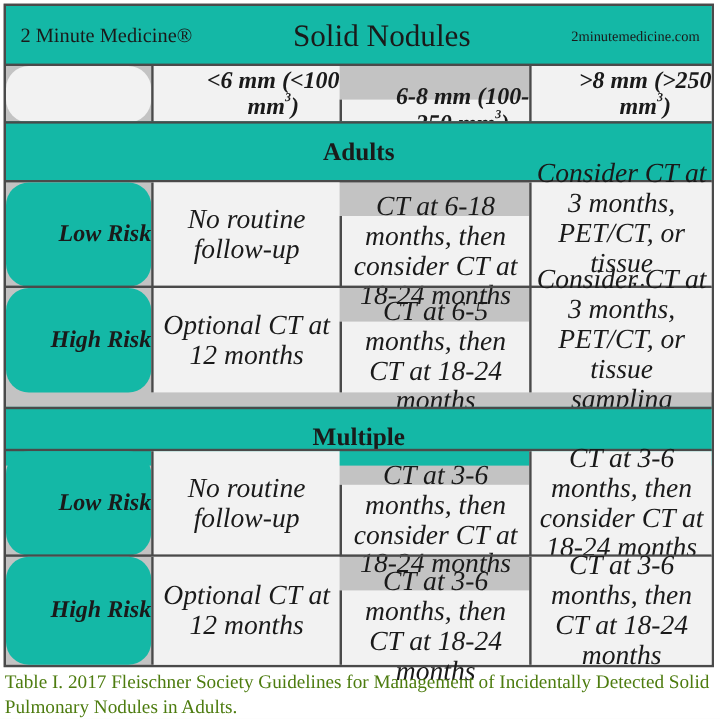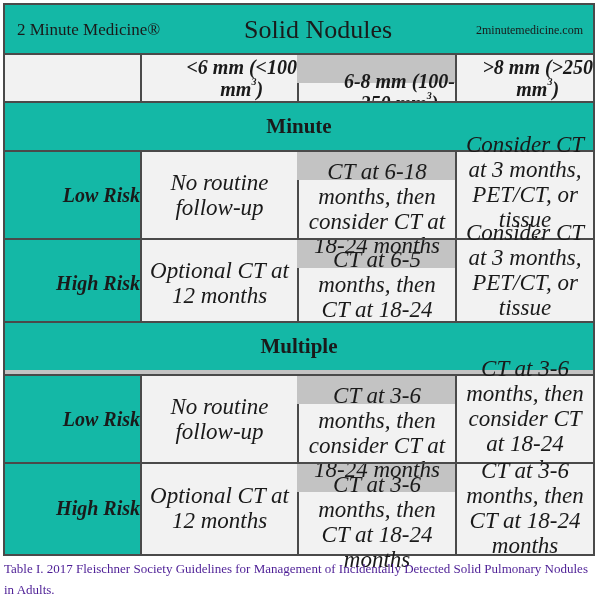--- a/index.html
+++ b/index.html
@@ -7,34 +7,34 @@
          font-family:"Liberation Serif", "DejaVu Serif", serif; color:#1a1a1a; }
   .tbl { position:absolute; left:3px; top:3px; width:592px; height:553px;
          border:2px solid #4a4a4a; box-sizing:border-box; background:#c3c3c3; }
   .row { position:absolute; left:0; right:0; display:flex; box-sizing:border-box; }
   .cell { box-sizing:border-box; display:flex; align-items:center; justify-content:flex-end;
           text-align:center; line-height:1.08;font-style:italic; }
   .dk { background:#14b8a6; }
   .lt { background:#f2f2f2; }
   .bl { border-left:2px solid #4a4a4a; }
   .bt { border-top:2px solid #4a4a4a; }
-  .c0 { width:135px; }
+  .c0 { width:121px;border-radius:19px; }
   .c1 { width:157px; }
   .c2 { width:158px;margin-top:28px; }
   .c3 { flex:1; }
   .title-row { top:0; height:50px; align-items:center; justify-content:space-between; padding:0 10px 0 12px; }
   .brand { font-size:17px; }
   .title { font-size:26px; font-weight:normal; }
   .site { font-size:12px; }
   .hdr { font-size:20px; font-weight:bold; }
   .band { font-size:21px; font-weight:bold; justify-content:center; align-items:center; }
   .risk { font-size:20px; font-weight:bold; }
   .val { font-size:23px; padding:16px 4px; }
   sup { font-size:10px; vertical-align:top; position:relative; top:-2px; }
-  .caption { position:absolute; left:4px; top:558px; width:594px; font-size:13px; line-height:21px; color:#4c1d95; }
+  .caption { position:absolute; left:4px; top:558px; width:594px; font-size:16px; line-height:21px; color:#4d7c0f; }
 </style>
 </head>
 <body>
 
 <div class="tbl">
 
   <div class="row dk title-row">
     <span class="brand">2 Minute Medicine®</span>
     <span class="title">Solid Nodules</span>
     <span class="site">2minutemedicine.com</span>
@@ -47,38 +47,38 @@
     </div>
     <div class="cell lt c2 bl hdr">
       <div><span>6-8 mm (100-</span><br><span>250 mm</span><sup>3</sup><span>)</span></div>
     </div>
     <div class="cell lt c3 bl hdr">
       <div><span>&gt;8 mm (&gt;250</span><br><span>mm</span><sup>3</sup><span>)</span></div>
     </div>
   </div>
 
   <div class="row dk bt band" style="top:96px;height:49px;">
-    <span>Minute</span>
+    <span>Adults</span>
   </div>
 
   <div class="row bt" style="top:145px;height:89px;">
     <div class="cell dk c0 risk">Low Risk</div>
     <div class="cell lt c1 bl val">No routine follow-up</div>
     <div class="cell lt c2 bl val">CT at 6-18 months, then consider CT at 18-24 months</div>
     <div class="cell lt c3 bl val">Consider CT at 3 months, PET/CT, or tissue sampling</div>
   </div>
 
   <div class="row bt" style="top:233px;height:89px;">
     <div class="cell dk c0 risk">High Risk</div>
     <div class="cell lt c1 bl val">Optional CT at 12 months</div>
     <div class="cell lt c2 bl val">CT at 6-5 months, then CT at 18-24 months</div>
     <div class="cell lt c3 bl val">Consider CT at 3 months, PET/CT, or tissue sampling</div>
   </div>
 
-  <div class="row dk bt band" style="top:316px;height:49px;">
+  <div class="row dk bt band" style="top:334px;height:49px;">
     <span>Multiple</span>
   </div>
 
   <div class="row bt" style="top:369px;height:89px;">
     <div class="cell dk c0 risk">Low Risk</div>
     <div class="cell lt c1 bl val">No routine follow-up</div>
     <div class="cell lt c2 bl val">CT at 3-6 months, then consider CT at 18-24 months</div>
     <div class="cell lt c3 bl val">CT at 3-6 months, then consider CT at 18-24 months</div>
   </div>
 

